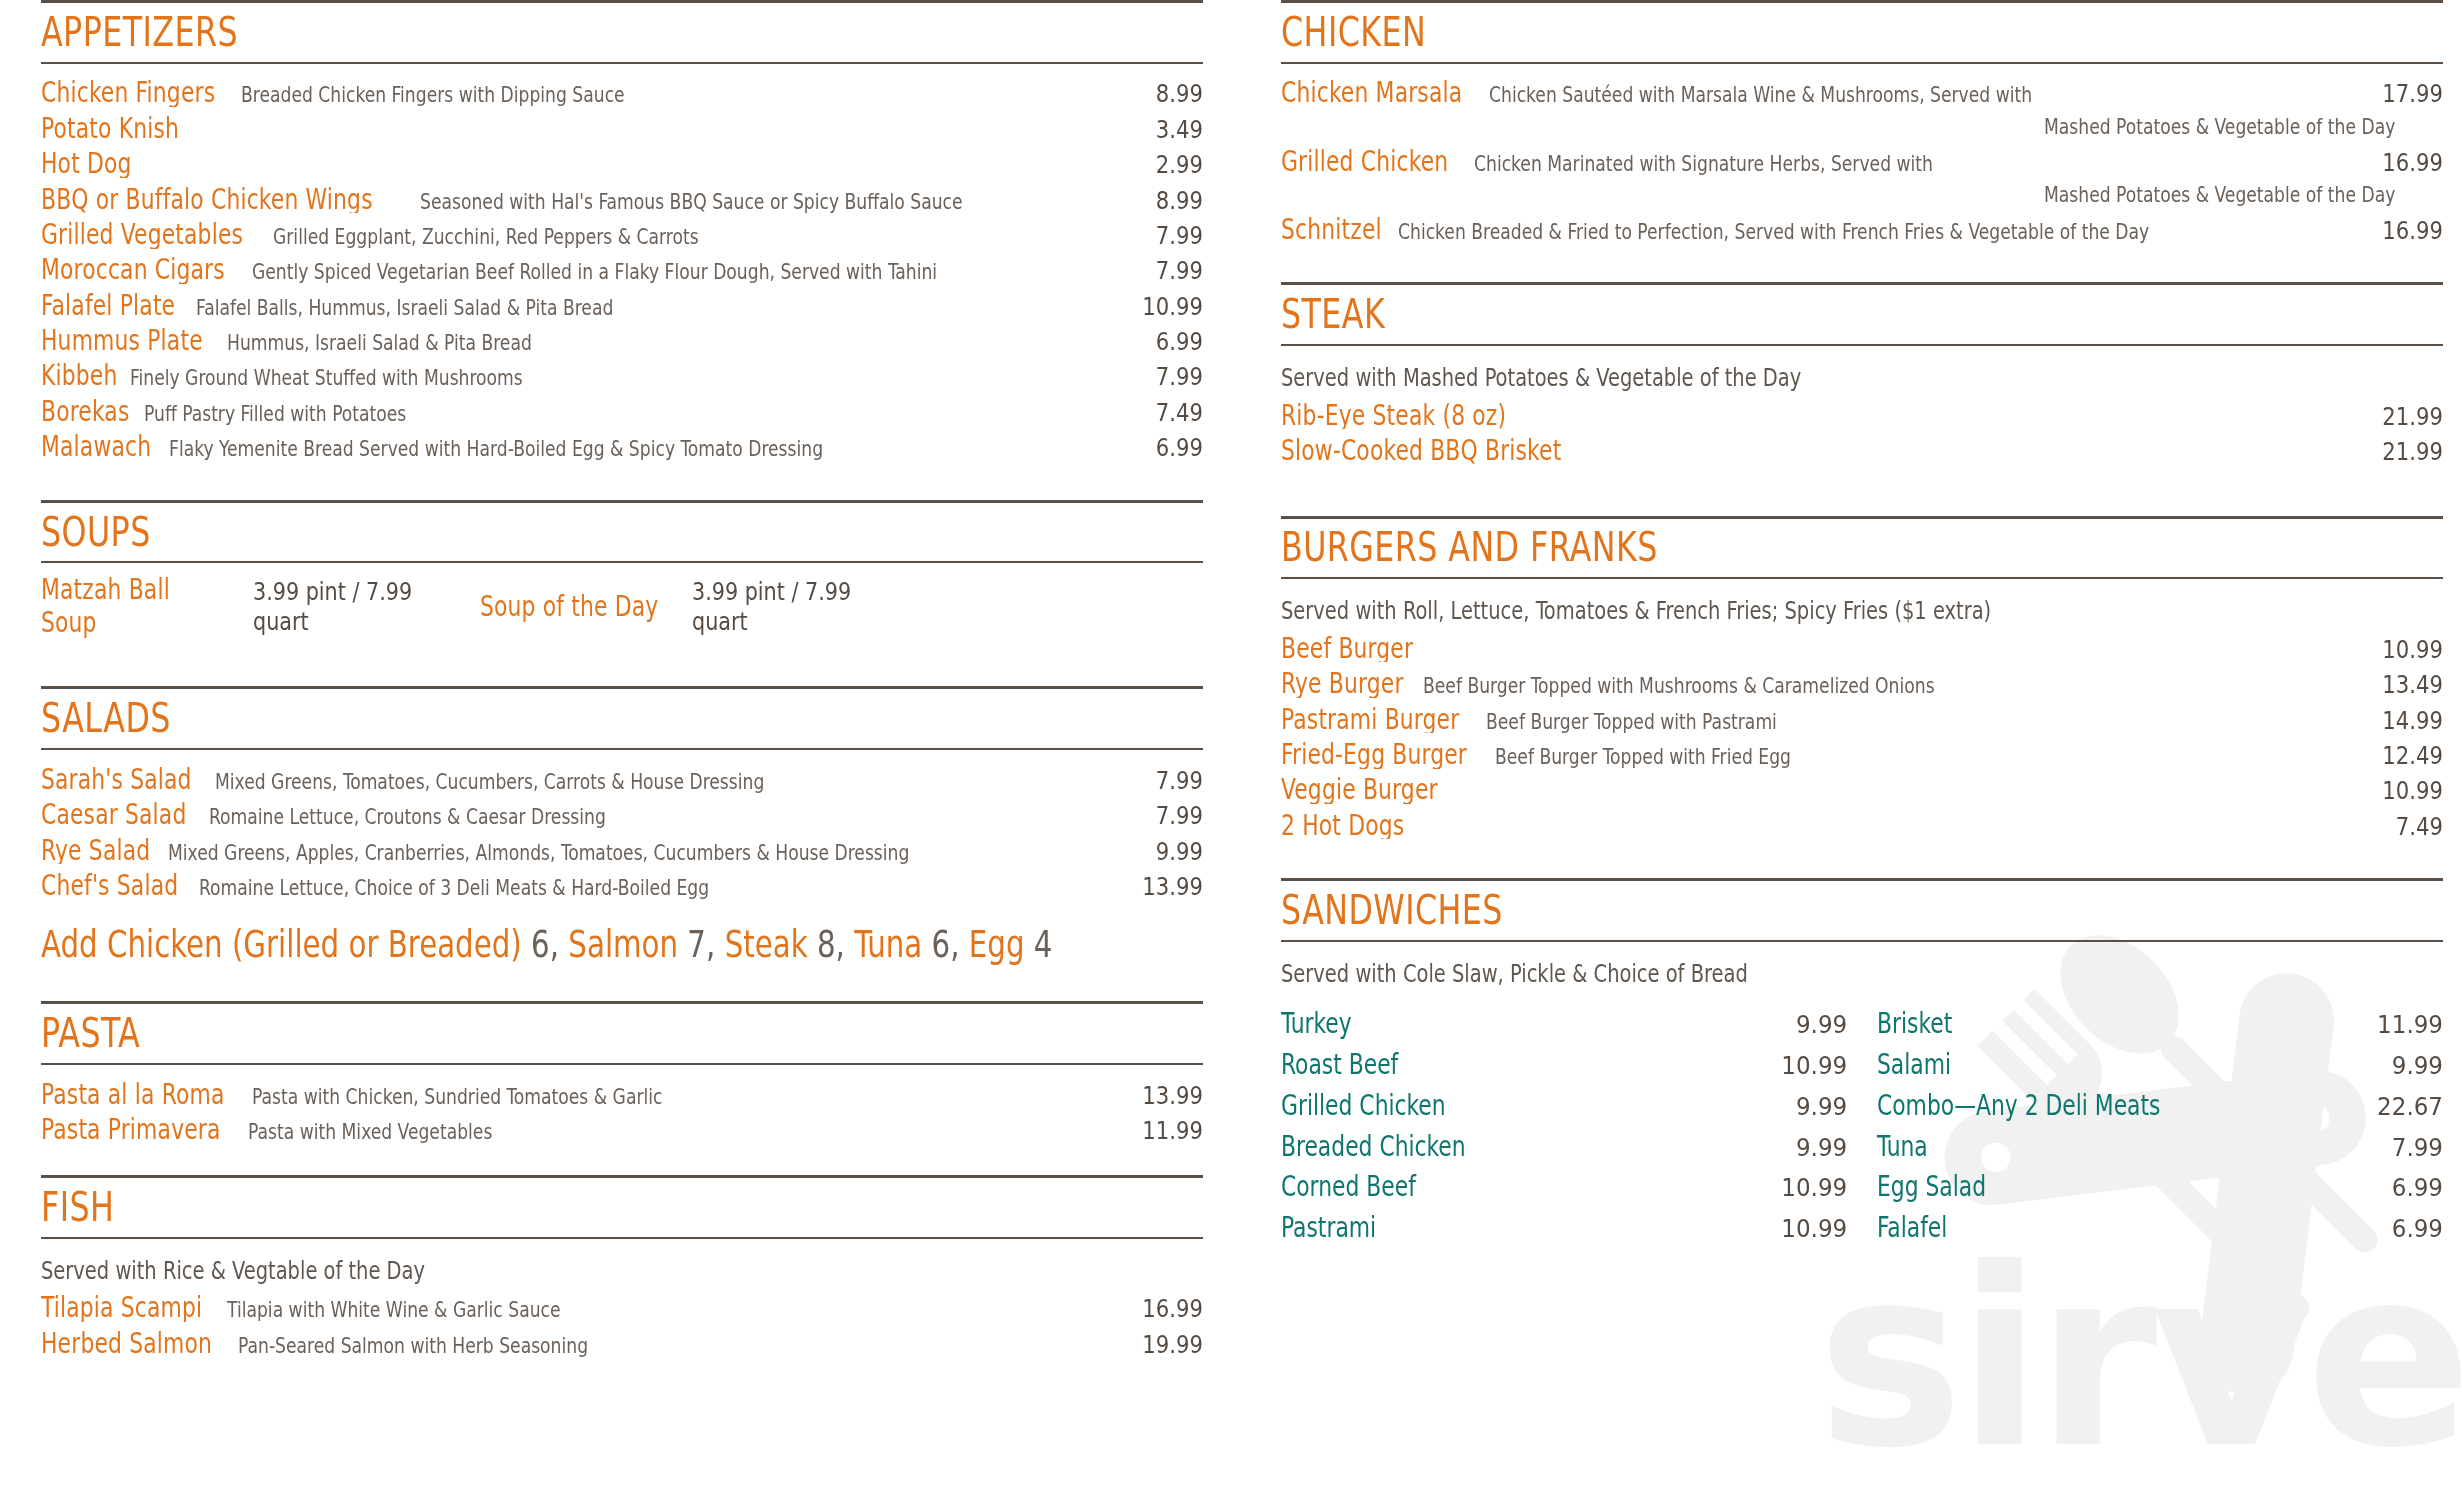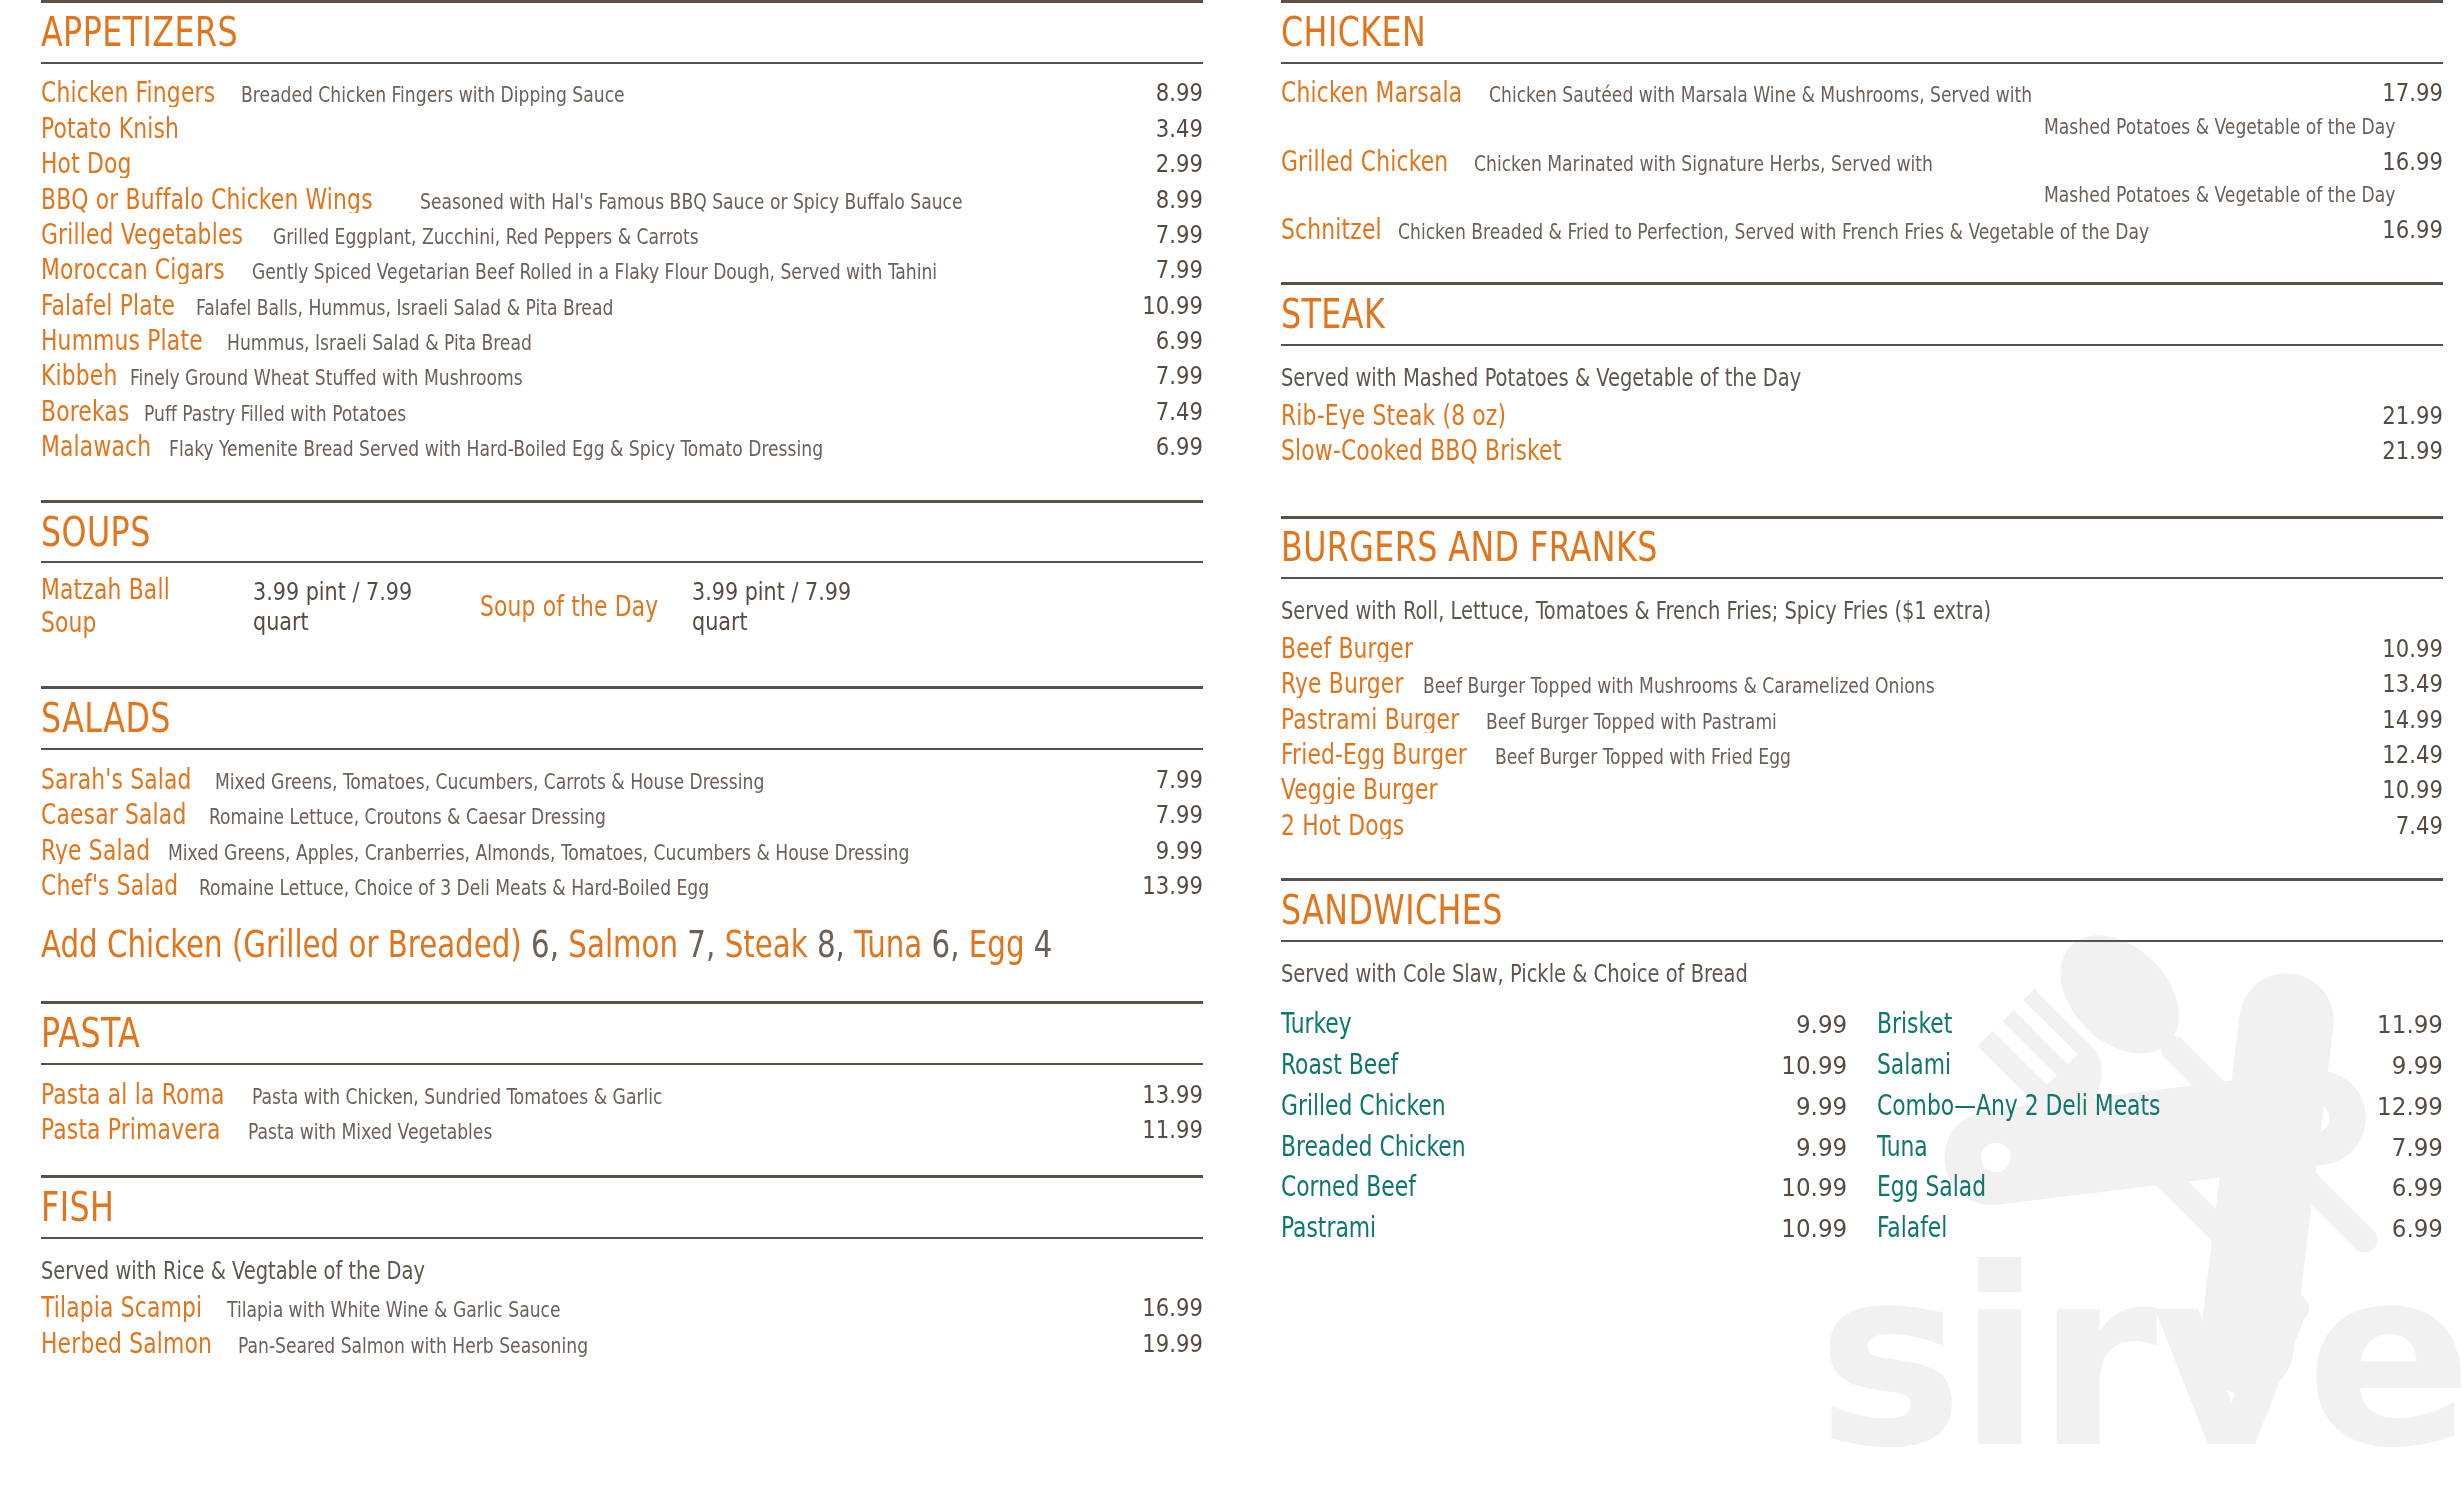--- a/index.html
+++ b/index.html
@@ -75,21 +75,21 @@
     padding: 8.9px 0 8.9px 0;
     transform: scaleX(0.86);
     transform-origin: left center;
     white-space: nowrap;
   }
 
   
   .items { padding-top: 11.8px; }
   .row {
     display: flex;
-    align-items: center;
+    align-items: flex-end;
     width: 100%;
     line-height: 1.0;
     padding: 3.9px 0 3.9px 0;
   }
   .row .text {
     flex: 1 1 auto;
     min-width: 0;
     white-space: nowrap;
     overflow: hidden;
   }
@@ -529,21 +529,21 @@
             <div class="sand-row">
               <div class="sname"><span>Brisket</span></div>
               <div class="sprice">11.99</div>
             </div>
             <div class="sand-row">
               <div class="sname"><span>Salami</span></div>
               <div class="sprice">9.99</div>
             </div>
             <div class="sand-row">
               <div class="sname"><span>Combo—Any 2 Deli Meats</span></div>
-              <div class="sprice">12.99</div>
+              <div class="sprice">22.67</div>
             </div>
             <div class="sand-row">
               <div class="sname"><span>Tuna</span></div>
               <div class="sprice">7.99</div>
             </div>
             <div class="sand-row">
               <div class="sname"><span>Egg Salad</span></div>
               <div class="sprice">6.99</div>
             </div>
             <div class="sand-row">

